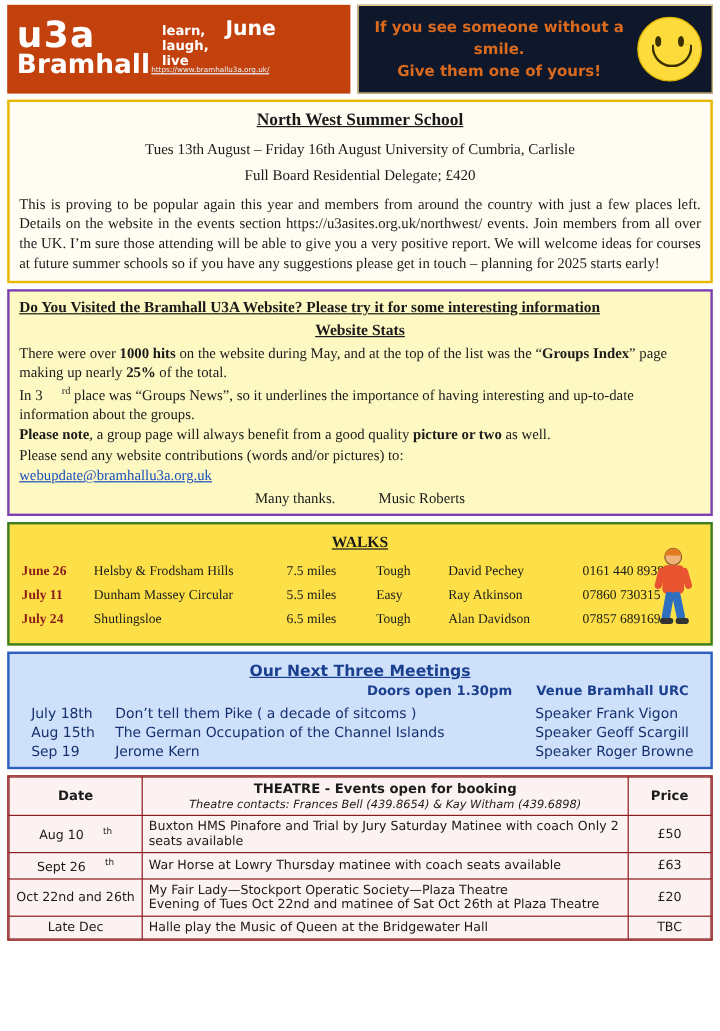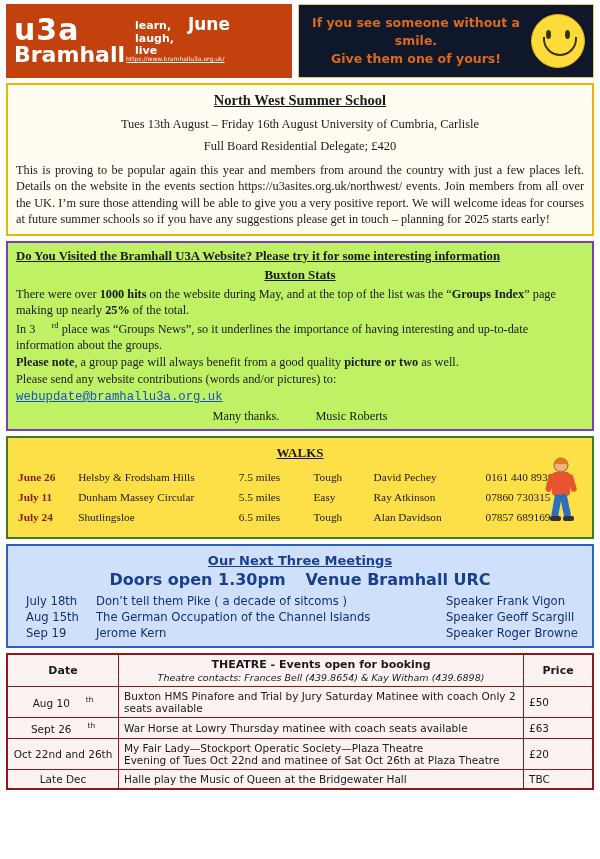--- a/index.html
+++ b/index.html
@@ -153,21 +153,21 @@
   }
   .nwss p {
     margin: 8px 0 2px 0;
     font-size: 12.3px;
     line-height: 1.33;
     text-align: justify;
   }
 
   .website {
     border: 2px solid #7b3fb5;
-    background: #bef264;
+    background: #fef9c3;
   }
   .website .wtitle {
     font-weight: bold;
     font-size: 12.8px;
     text-decoration: underline;
     margin: 1px 0 3px 0;
   }
   .website .wstats {
     text-align: center;
     font-weight: bold;
@@ -176,21 +176,20 @@
     margin: 1px 0 3px 0;
   }
   .website p {
     margin: 0 0 1px 0;
     font-size: 12.3px;
     line-height: 1.31;
   }
   .website a {
     color: #1a4fbf;
     text-decoration: underline;
-    font-family: Liberation Mono, monospace;
   }
   .thanks {
     text-align: center;
     font-size: 12.3px;
     margin-top: 4px;
   }
   .thanks span { margin: 0 18px; }
 
   .walks {
     border: 2px solid #3b7d23;
@@ -241,22 +240,22 @@
   .meetings h3 {
     margin: 2px 0 2px 0;
     text-align: center;
     font-size: 13px;
     font-weight: bold;
     text-decoration: underline;
     color: #1a3f8f;
     font-family: "DejaVu Sans", sans-serif;
   }
   .meetings .sub {
-    text-align: center;
-    font-size: 16px;
+    text-align: right;
+    font-size: 11px;
     font-weight: bold;
     color: #1a3f8f;
     margin-bottom: 4px;
     font-family: "DejaVu Sans", sans-serif;
   }
   .meetings .sub span { margin: 0 10px; }
   .meetings table {
     width: 100%;
     border-collapse: collapse;
     font-size: 11.6px;
@@ -292,21 +291,21 @@
   }
   .theatre .hdr-mid { text-align: center; }
   .theatre .contacts {
     display: block;
     font-style: italic;
     font-weight: normal;
     font-size: 9.5px;
     margin-top: 1px;
   }
   .theatre td.c-date { text-align: center; width: 100px; }
-  .theatre td.c-price { width: 58px; }
+  .theatre td.c-price { text-align: center; width: 58px; }
   .theatre td.c-desc { }
   sup { font-size: 70%; margin-left: 16px; }
 </style>
 </head>
 <body>
 
 <div class="page">
 
   <div class="header-row">
     <div class="logo-box">
@@ -330,21 +329,21 @@
 
   <div class="box nwss">
     <h2>North West Summer School</h2>
     <div class="line">Tues 13th August – Friday 16th August University of Cumbria, Carlisle</div>
     <div class="line">Full Board Residential Delegate; £420</div>
     <p>This is proving to be popular again this year and members from around the country with just a few places left. Details on the website in the events section https://u3asites.org.uk/northwest/ events. Join members from all over the UK. I’m sure those attending will be able to give you a very  positive report. We will welcome ideas for courses at future summer schools so if you have any suggestions please get in touch – planning for 2025 starts early!</p>
   </div>
 
   <div class="box website">
     <div class="wtitle">Do You Visited the Bramhall U3A Website?   Please try it for some interesting information</div>
-    <div class="wstats">Buxton Stats</div>
+    <div class="wstats">Website Stats</div>
     <p><span>There were over </span><b>1000 hits</b><span> on the website during May, and at the top of the list was the “</span><b>Groups Index</b><span>” page making up nearly </span><b>25%</b><span> of the total.</span></p>
     <p><span>In 3</span><sup>rd</sup><span> place was “Groups News”, so it underlines the importance of having interesting and up-to-date information about the groups.</span></p>
     <p><b>Please note</b><span>, a group page will always benefit from a good quality </span><b>picture or two</b><span> as well.</span></p>
     <p>Please send any website contributions (words and/or pictures) to:</p>
     <p><a href="#">webupdate@bramhallu3a.org.uk</a></p>
     <div class="thanks"><span>Many thanks.</span><span>Music Roberts</span></div>
   </div>
 
   <div class="box walks">
     <h3>WALKS</h3>

